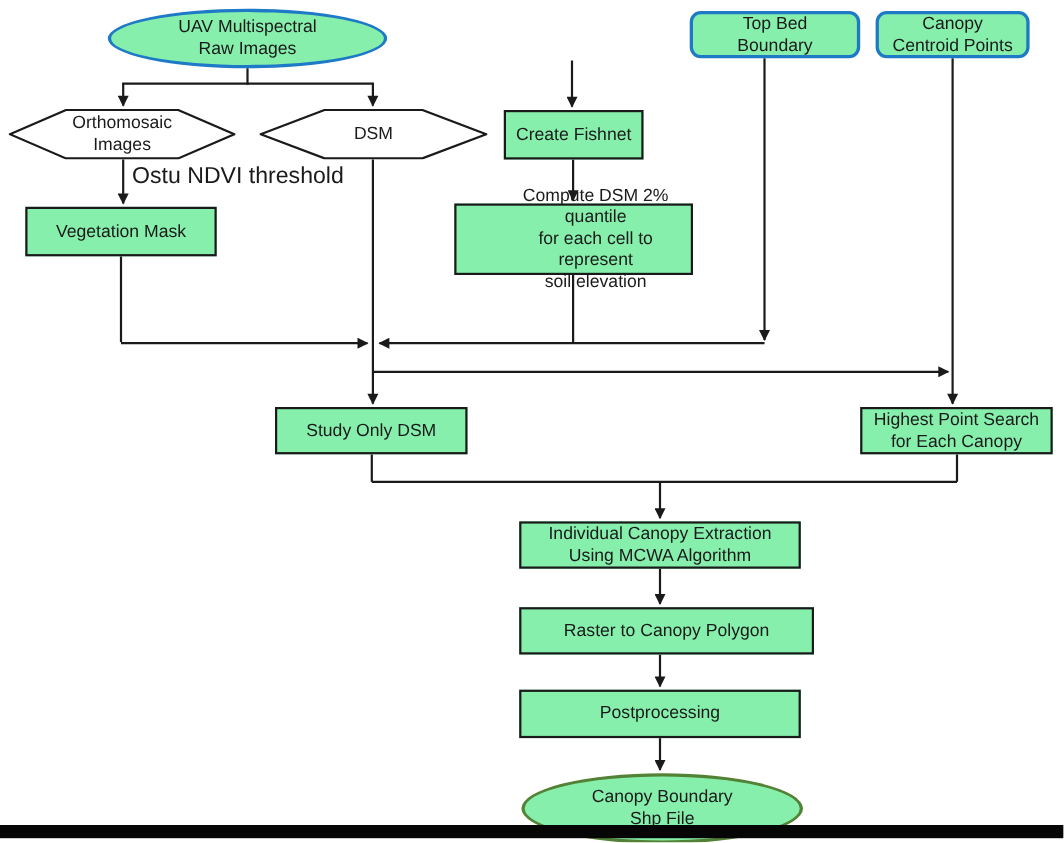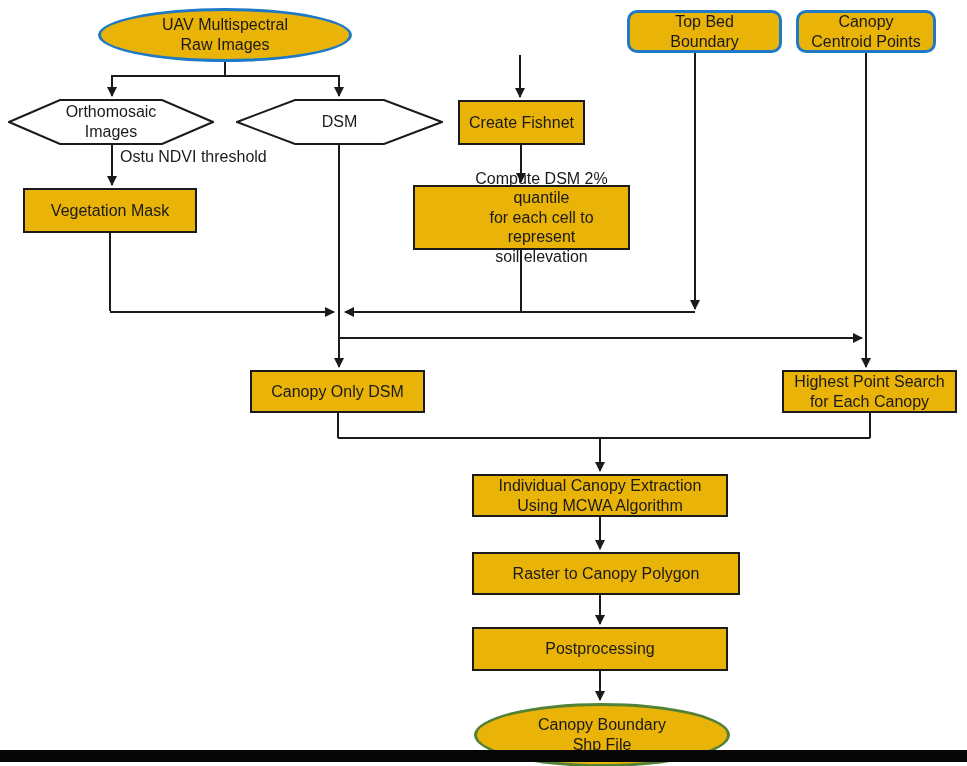--- a/index.html
+++ b/index.html
@@ -3,32 +3,32 @@
 <meta charset="utf-8">
 <style>
   html,body{margin:0;padding:0;background:#ffffff;}
   #canvas{
     position:relative;width:967px;height:766px;background:#ffffff;overflow:hidden;
     font-family:"Liberation Sans","DejaVu Sans",sans-serif;color:#1a1a1a;
   }
   #connectors{position:absolute;left:0;top:0;z-index:1;}
   .node{
     position:absolute;z-index:2;display:flex;align-items:center;justify-content:center;
-    text-align:center;box-sizing:border-box;background:#eab308;
+    text-align:center;box-sizing:border-box;background:#86efac;
   }
   .label{white-space:pre-line;font-size:16px;line-height:1.22;}
   .rect{border:2px solid #1a1a1a;}
   .rrect{border:3px solid #1e7ac6;border-radius:10px;}
   .ellipse-blue{border:3px solid #1e7ac6;border-radius:50%;}
   .ellipse-green{border:3px solid #538135;border-radius:50%;}
   .hex{background:transparent;border:none;}
   .hex svg{position:absolute;left:0;top:0;}
   .hex .label{position:relative;z-index:1;}
   #ostu-label{
-    position:absolute;left:120px;top:148px;z-index:2;font-size:16px;white-space:nowrap;
+    position:absolute;left:120px;top:148px;z-index:2;font-size:21px;white-space:nowrap;
   }
   #bottom-bar{
     position:absolute;left:0;top:750px;width:967px;height:12px;background:#060606;z-index:4;
   }
 </style>
 </head>
 <body>
 
 <div id="canvas">
 
@@ -114,21 +114,21 @@
     <span class="label">Vegetation Mask</span>
   </div>
 
   <div class="node rect" style="left:413px;top:185px;width:217px;height:65px;padding-left:40px;">
     <span class="label">Compute DSM 2% quantile
 for each cell to represent
 soil elevation</span>
   </div>
 
   <div class="node rect" style="left:250px;top:370px;width:175px;height:43px;">
-    <span class="label">Canopy Only DSM</span>
+    <span class="label">Study Only DSM</span>
   </div>
 
   <div class="node rect" style="left:782px;top:370px;width:175px;height:43px;">
     <span class="label">Highest Point Search
 for Each Canopy</span>
   </div>
 
   <div class="node rect" style="left:472px;top:474px;width:256px;height:43px;">
     <span class="label">Individual Canopy Extraction
 Using MCWA Algorithm</span>

